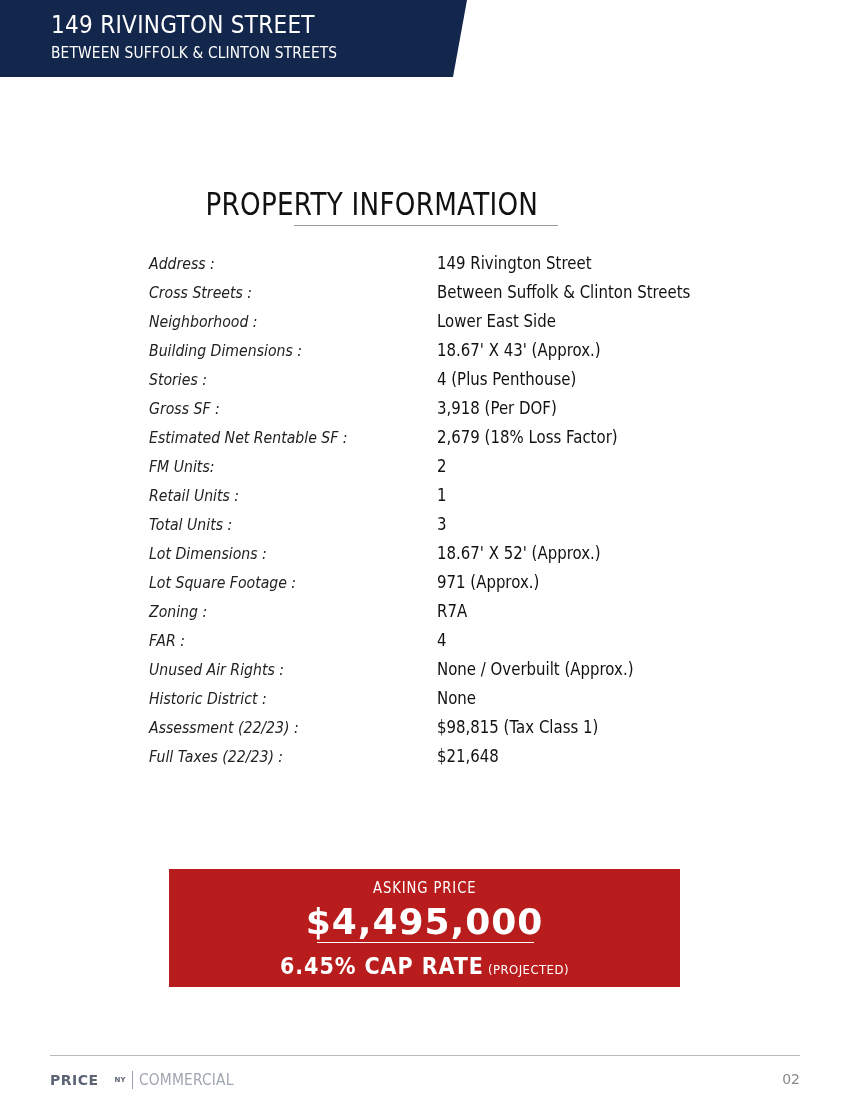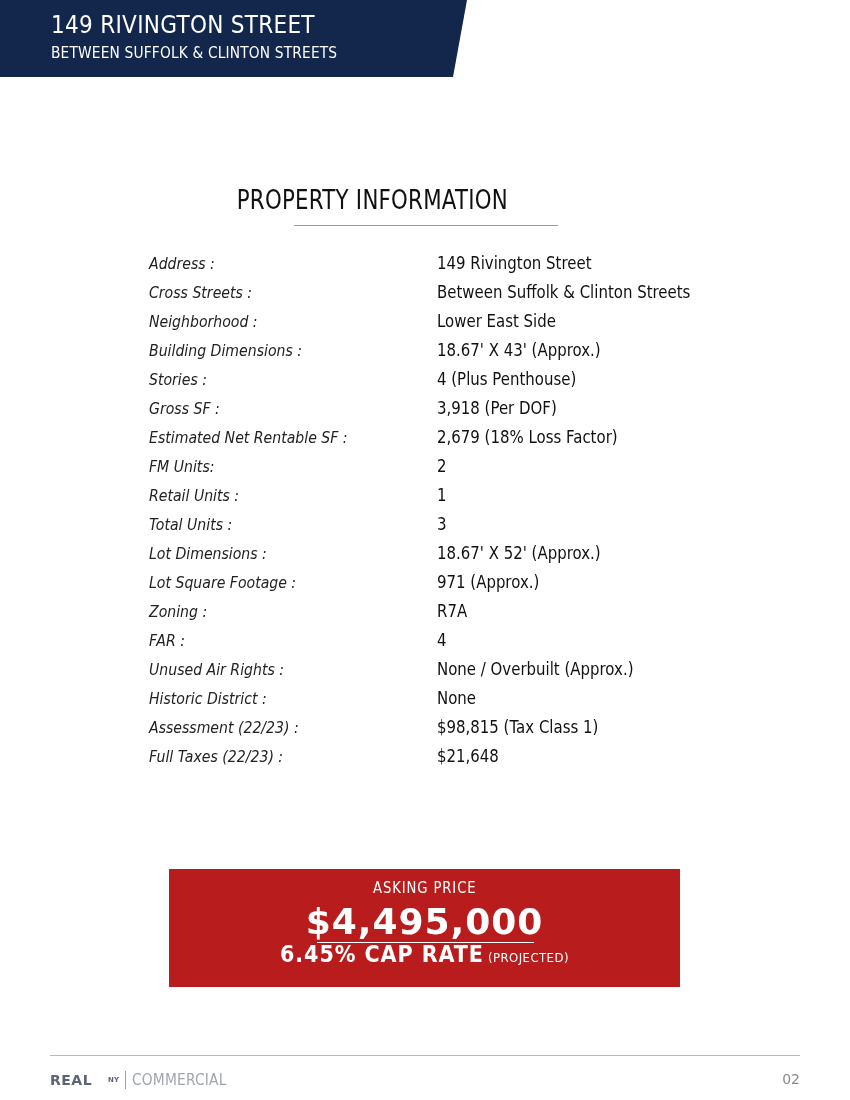--- a/index.html
+++ b/index.html
@@ -19,21 +19,21 @@
     }
     .header-subtitle {
       position: absolute; left: 51px; top: 43px;
       font-family: "DejaVu Sans", sans-serif; font-size: 16px; color: #fff;
       letter-spacing: 0.2px;
       transform: scaleX(0.86); transform-origin: left center;
     }
 
     .section-title {
       position: absolute; left: 0; width: 744px; top: 185px; text-align: center;
-      font-family: "DejaVu Sans", sans-serif; font-size: 26px; color: #111;
+      font-family: "DejaVu Sans", sans-serif; font-size: 32px; color: #111;
       font-weight: normal; letter-spacing: 0.3px;
     }
     .section-title span { display: inline-block; transform: scaleX(0.82); }
     .section-rule {
       position: absolute; left: 294px; top: 225px; width: 264px; height: 1px; background: #9a9a9a;
     }
 
     .info-table { position: absolute; left: 149px; top: 244px; width: 600px; }
     .info-row { height: 29px; display: flex; align-items: flex-end; }
     .info-label {
@@ -56,21 +56,21 @@
     }
     .price-label span { display: inline-block; transform: scaleX(0.88); }
     .price-value {
       position: absolute; left: 0; width: 100%; top: 32px;
       font-family: "DejaVu Sans", sans-serif; font-weight: bold; font-size: 36px; letter-spacing: 1px;
     }
     .price-rule {
       position: absolute; left: 148px; top: 73px; width: 217px; height: 1px; background: #ffffff;
     }
     .cap-line {
-      position: absolute; left: 0; width: 100%; top: 72px; white-space: nowrap;
+      position: absolute; left: 0; width: 100%; top: 84px; white-space: nowrap;
     }
     .cap-rate {
       font-family: "DejaVu Sans", sans-serif; font-weight: bold; font-size: 23px; letter-spacing: 1px;
     }
     .cap-note {
       font-family: "DejaVu Sans", sans-serif; font-size: 13px; letter-spacing: 0.5px;
     }
     .cap-inner { display: inline-block; transform: scaleX(0.9); }
 
     .footer-rule {
@@ -187,18 +187,18 @@
   <div class="cap-line">
     <span class="cap-inner">
       <span class="cap-rate">6.45% CAP RATE</span>
       <span class="cap-note">(PROJECTED)</span>
     </span>
   </div>
 </div>
 
 <div class="footer-rule"></div>
 <div class="footer-logo">
-  <span class="logo-real">REAL</span>
+  <span class="logo-real">PRICE</span>
     <span class="logo-ny">NY</span>
   <span class="logo-divider"></span>
   <span class="logo-commercial">COMMERCIAL</span>
 </div>
 <div class="page-number">02</div>
 
 </body></html>

